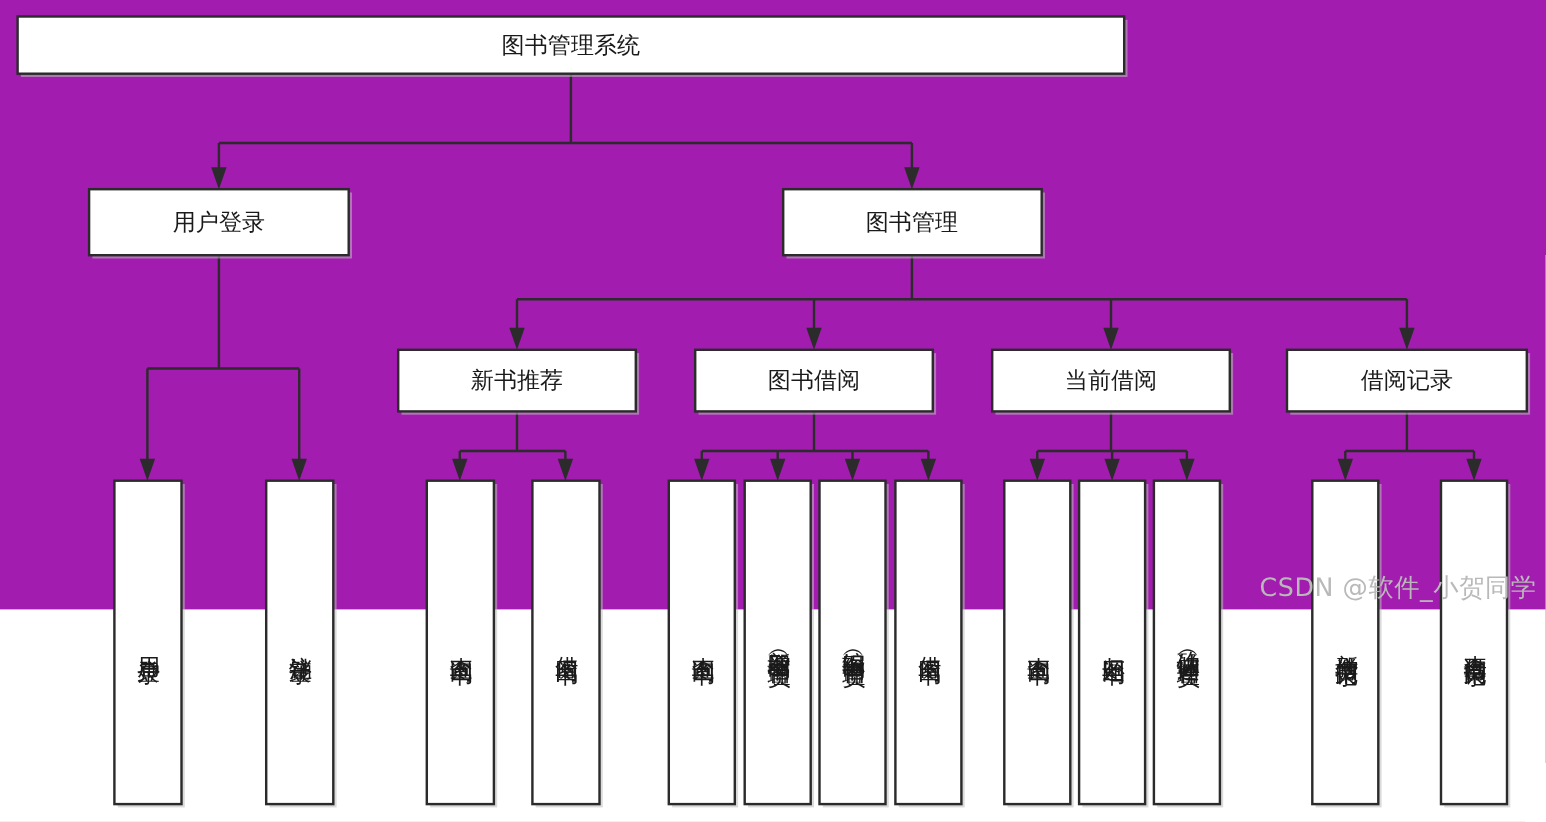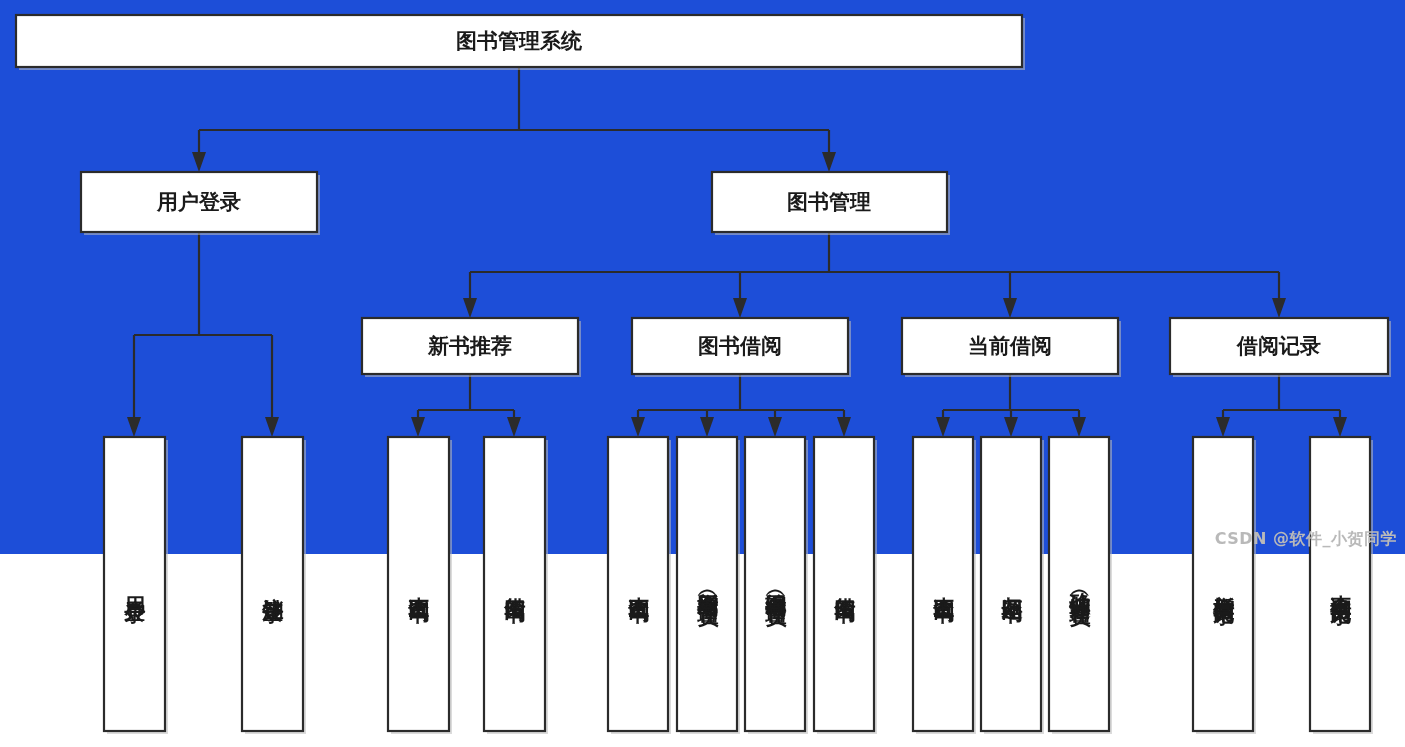--- a/index.html
+++ b/index.html
@@ -11,22 +11,21 @@
   body {
     width: 1405px;
     height: 747px;
     overflow: hidden;
     font-family: "DejaVu Sans", "Liberation Sans", sans-serif;
   }
   #diagram-root {
     position: relative;
     width: 1405px;
     height: 554px;
-    background: #1d4ed8;
-    font-weight: bold;
+    background: #a21caf;
   }
   svg#tree-svg {
     position: absolute;
     left: 0;
     top: 0;
     width: 1405px;
     height: 747px;
     display: block;
   }
   .node-box {
@@ -63,21 +62,21 @@
     text-orientation: upright;
     letter-spacing: 2px;
     dominant-baseline: middle;
     text-anchor: middle;
   }
   .watermark {
     position: absolute;
     right: 8px;
     bottom: 4px;
     font-family: "DejaVu Sans", "Liberation Sans", sans-serif;
-    font-size: 16px;
+    font-size: 23px;
     color: #b9b9b9;
     white-space: nowrap;
     letter-spacing: .5px;
     user-select: none;
   }
 </style>
 </head>
 <body>
 
 <div id="diagram-root">

